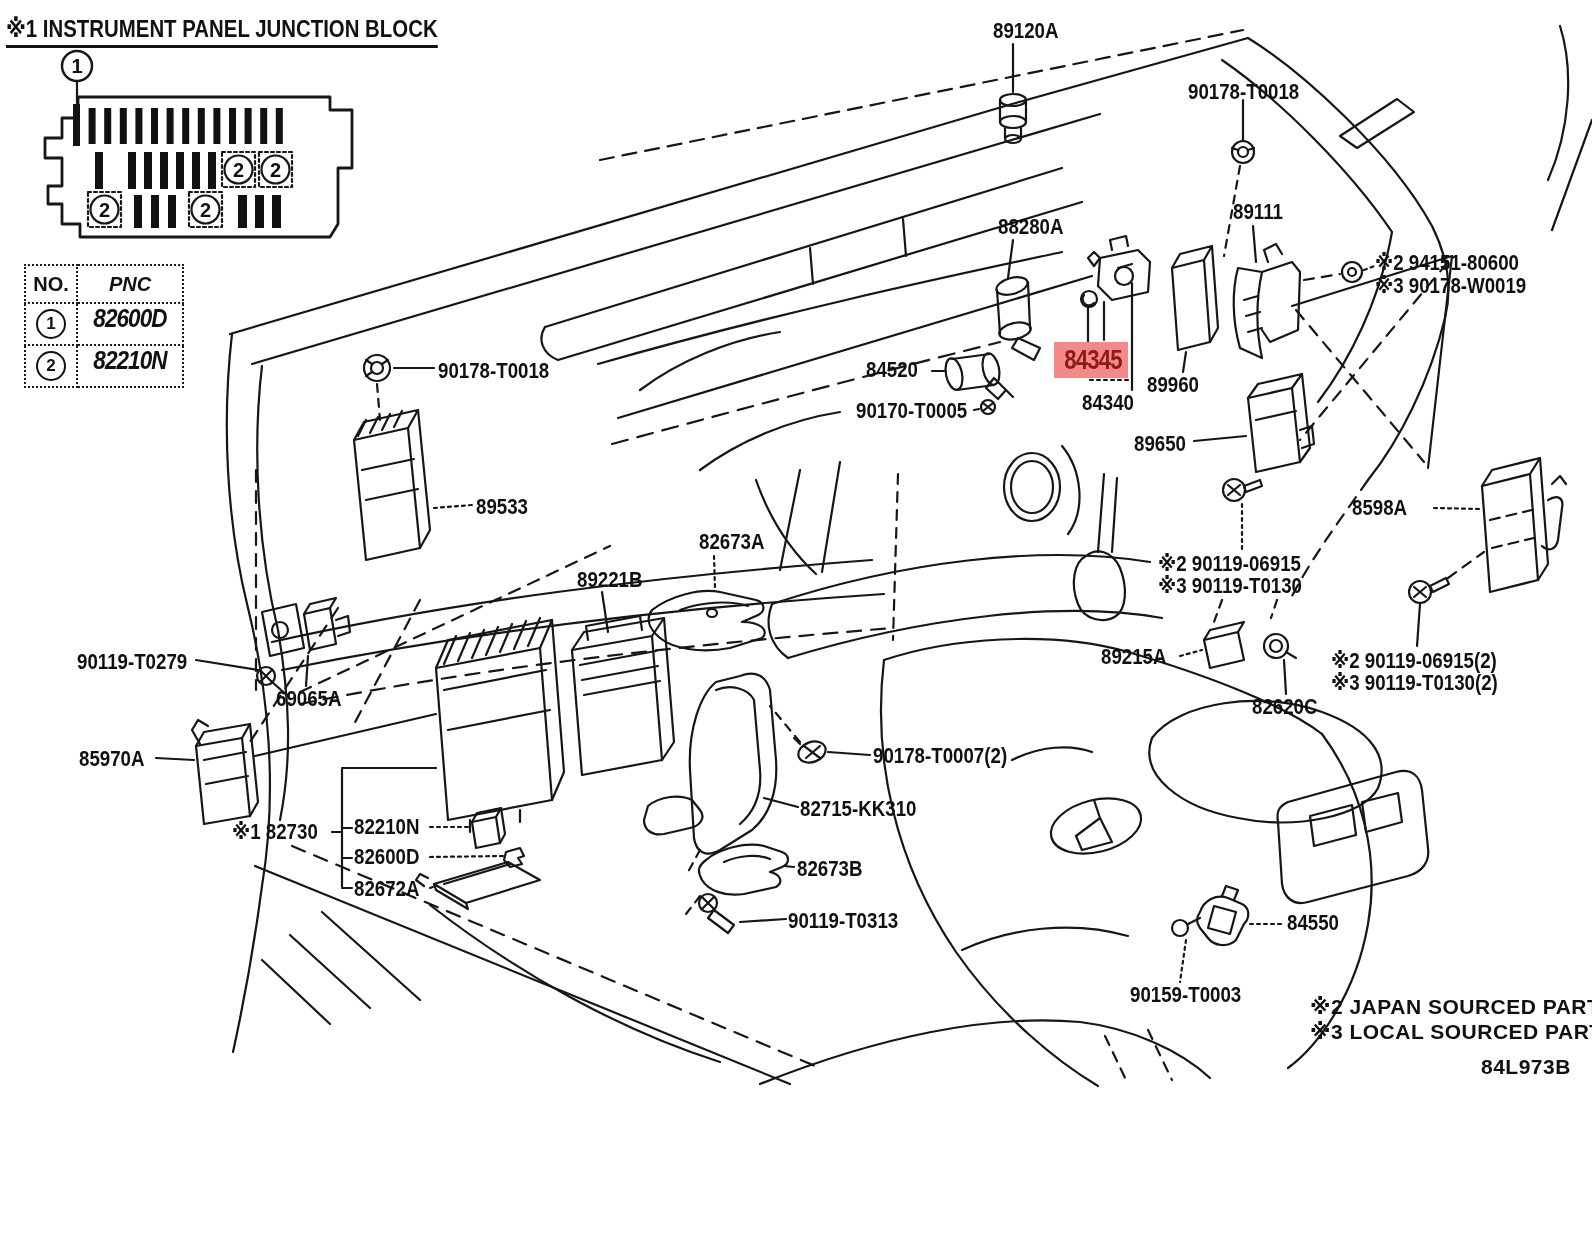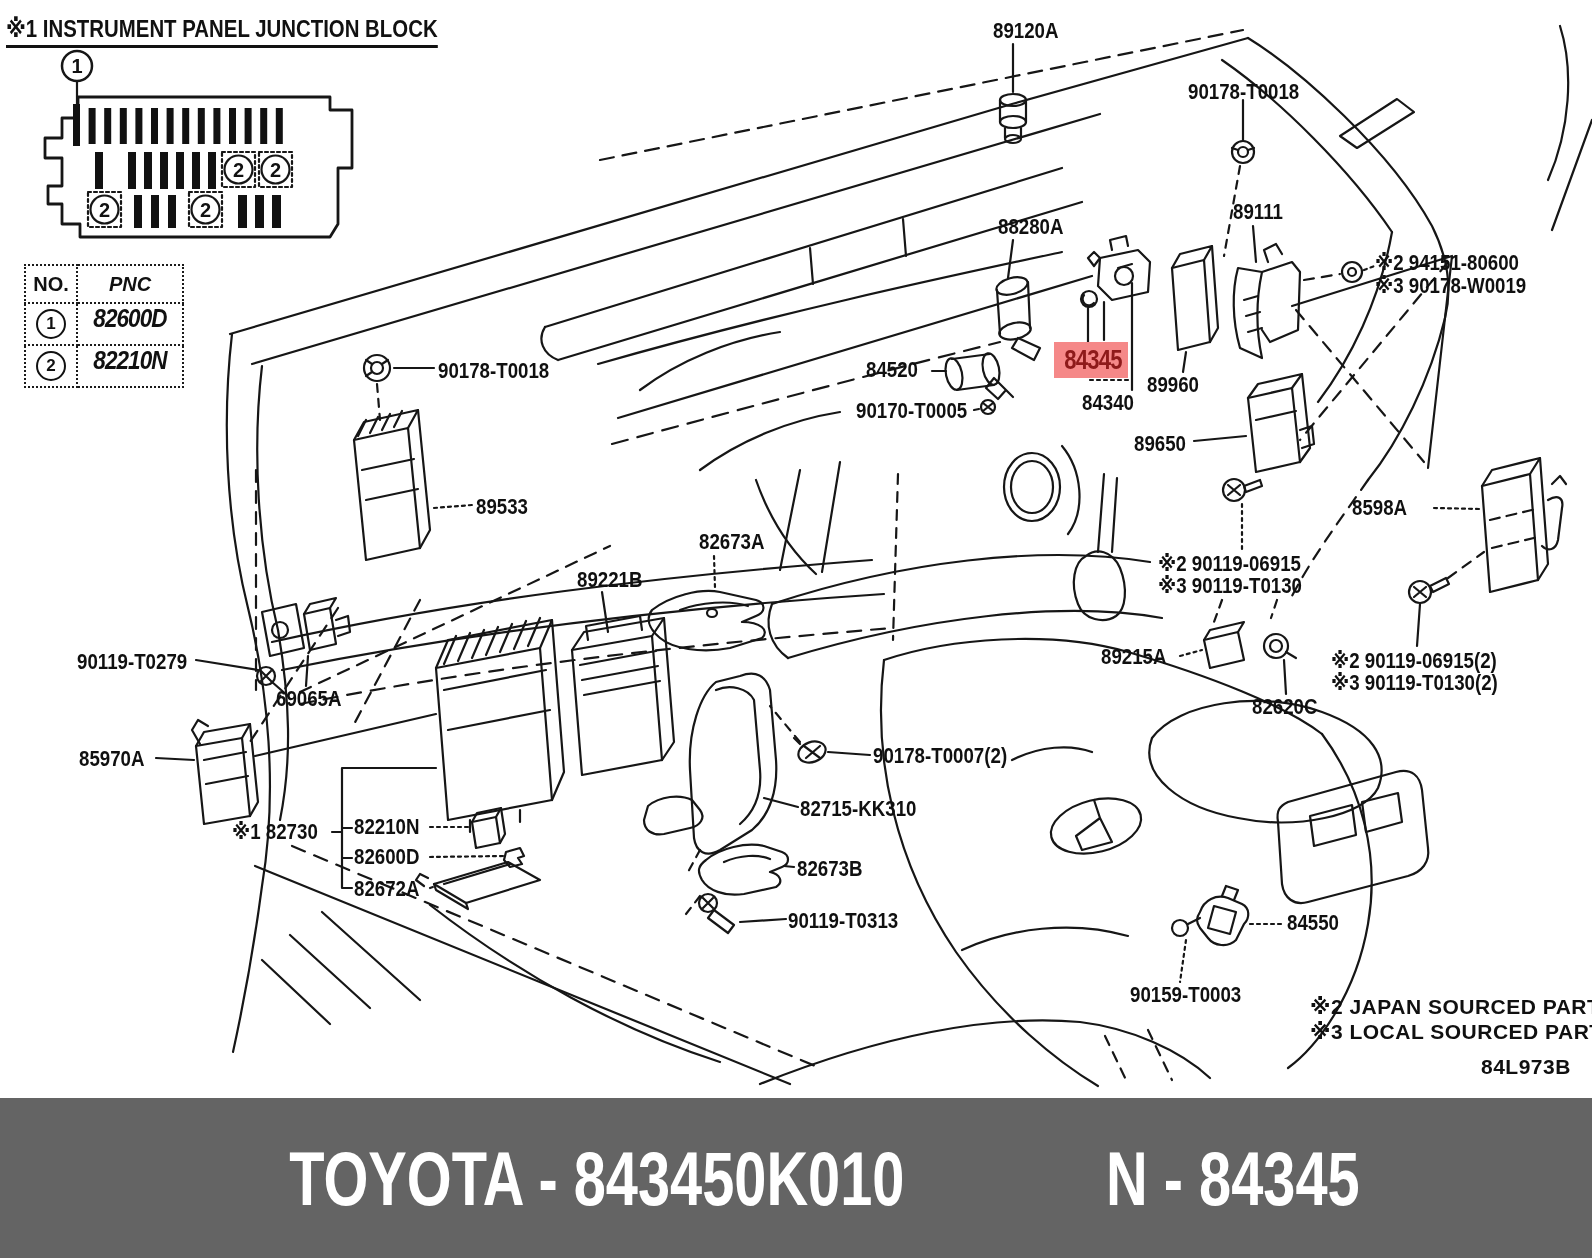--- a/index.html
+++ b/index.html
@@ -464,18 +464,14 @@
 <div class="lbl" style="left:1130px;top:984px">90159-T0003</div>
 
 <div id="hl-84345">
   <span>84345</span>
 </div>
 
 <div class="note" style="left:1310px;top:996px">※2 JAPAN SOURCED PARTS</div>
 <div class="note" style="left:1310px;top:1021px">※3 LOCAL SOURCED PARTS</div>
 <div class="note" style="left:1481px;top:1056px">84L973B</div>
 
-<div id="banner">
-  <span>TOYOTA - 843450K010</span>
-  <span>N - 84345</span>
+
 </div>
 
-</div>
-
 </body></html>

